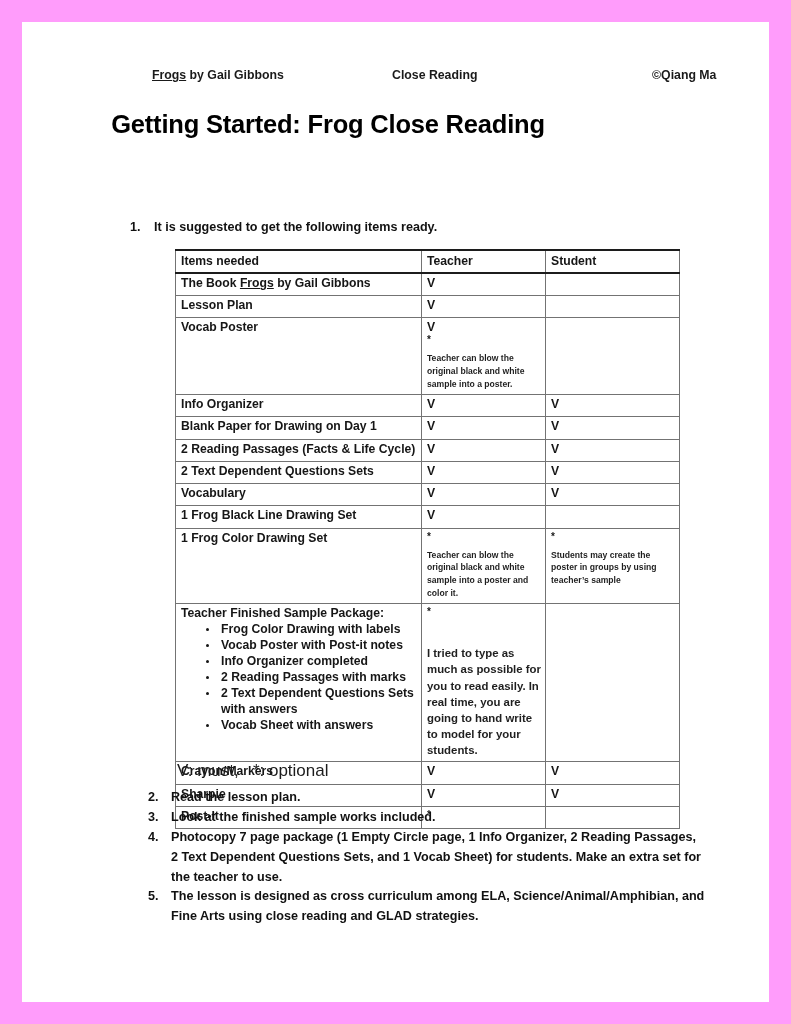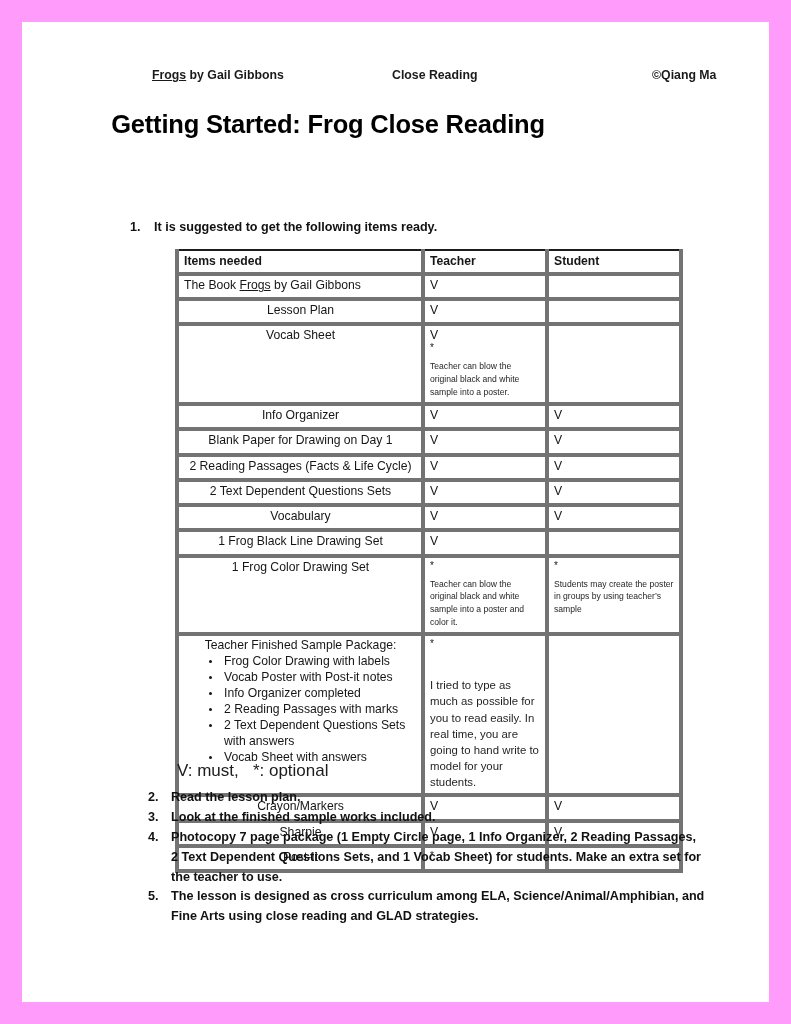--- a/index.html
+++ b/index.html
@@ -72,25 +72,25 @@
   
   .items-table {
     position: absolute;
     left: 153px;
     top: 227px;
     width: 410px;
     border-collapse: collapse;
     table-layout: fixed;
   }
   .items-table td, .items-table th {
-    border: 4px solid #737373;
+    border: 1px solid #737373;
     vertical-align: top;
     padding: 2px 4px 3px 5px;
     font-size: 12.2px;
-    font-weight: normal;
+    font-weight: bold;
     color: #161616;
     line-height: 1.25;
     text-align: left;
   }
   .items-table th {
     font-weight: bold;
     border-bottom: 2px solid #1c1c1c;
     padding-top: 3px;
     padding-bottom: 3px;
   }
@@ -110,21 +110,21 @@
     margin-top: 7px;
   }
   .cell-note-lg {
     font-size: 11.4px;
     line-height: 1.42;
     color: #1f1f1f;
     display: block;
     margin-top: 28px;
   }
 
-  .pkg-title { display: block; margin-bottom: 1px; text-align: center; }
+  .pkg-title { display: block; margin-bottom: 1px; }
   .pkg-list {
     list-style: disc;
     margin: 0 0 0 38px;
     padding: 0;
   }
   .pkg-list li {
     font-size: 12.2px;
     line-height: 1.31;
     color: #161616;
     padding-left: 2px;
@@ -206,21 +206,21 @@
           <td>
             <span class="pkg-title">Lesson Plan</span>
           </td>
           <td>
             <span class="mark">V</span>
           </td>
           <td></td>
         </tr>
         <tr class="row-tall">
           <td>
-            <span class="pkg-title">Vocab Sheet</span>
+            <span class="pkg-title">Vocab Poster</span>
           </td>
           <td>
             <span class="mark">V</span>
             <span class="mark-star">*</span>
             <span class="cell-note">Teacher can blow the original black and white sample into a poster.</span>
           </td>
           <td></td>
         </tr>
         <tr>
           <td>

